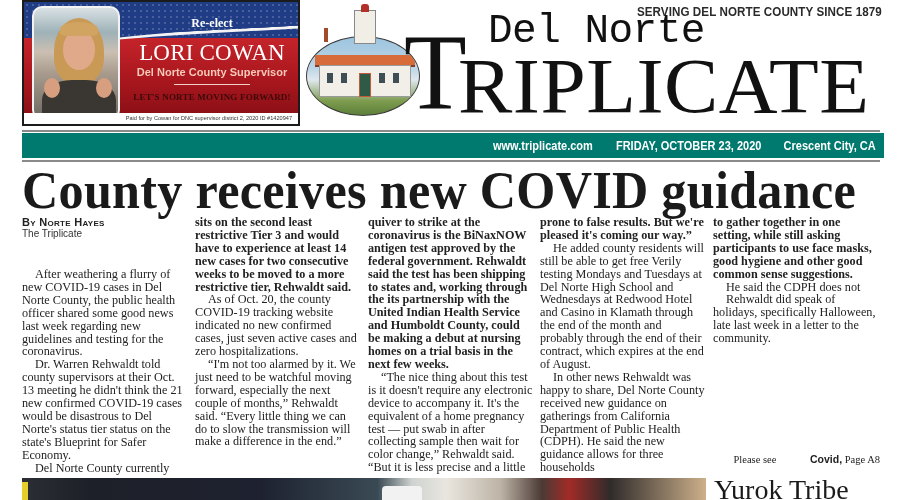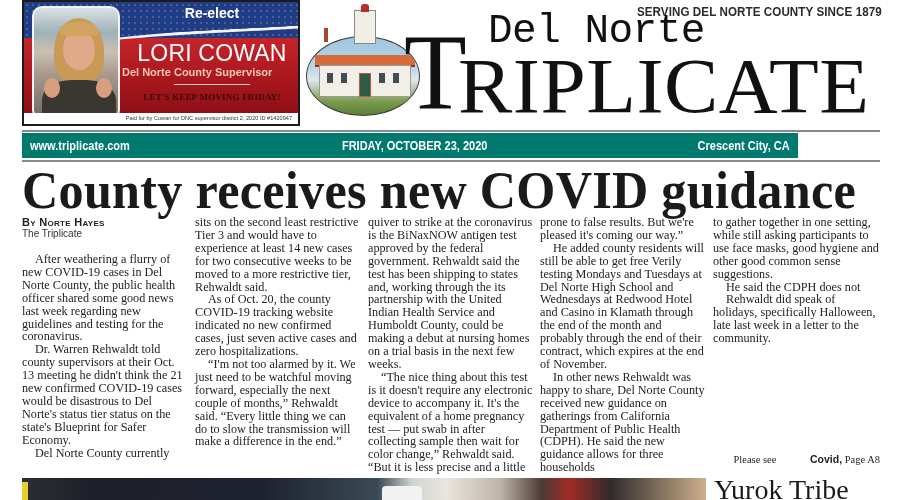--- a/index.html
+++ b/index.html
@@ -50,29 +50,29 @@
   }
   .ad-photo .body {
     position: absolute; left: 8px; top: 72px; width: 74px; height: 50px;
     background: #3a3733; border-radius: 40% 40% 0 0;
   }
   .ad-photo .shoulder-l, .ad-photo .shoulder-r {
     position: absolute; top: 70px; width: 16px; height: 20px; background: #d79f80; border-radius: 50%;
   }
   .ad-photo .shoulder-l { left: 10px; } .ad-photo .shoulder-r { left: 62px; }
   .ad-reelect {
-    position: absolute; left: 100px; top: 3px; width: 176px; text-align: center;
-    font-family: Liberation Sans, sans-serif; font-weight: bold; font-size: 14px; color: #ffffff;
+    position: absolute; left: 100px; top: 14px; width: 176px; text-align: center;
+    font-family: Liberation Serif, serif; font-weight: bold; font-size: 12px; color: #ffffff;
   }
   .ad-name {
     position: absolute; left: 98px; top: 38px; width: 180px; text-align: center;
-    font-family: Liberation Sans, sans-serif; font-size: 23px; color: #ffffff; letter-spacing: 0.2px;
+    font-family: Liberation Serif, serif; font-size: 23px; color: #ffffff; letter-spacing: 0.2px;
   }
   .ad-role {
-    position: absolute; left: 98px; top: 64px; width: 180px; 
+    position: absolute; left: 98px; top: 64px; width: 180px; text-align: center;
     font-family: "Liberation Sans", sans-serif; font-weight: bold; font-size: 11px; color: #f7c9b9;
   }
   .ad-divider {
     position: absolute; left: 150px; top: 82px; width: 76px; height: 1px; background: #f1d0c5;
   }
   .ad-slogan {
     position: absolute; left: 98px; top: 90px; width: 180px; text-align: center;
     font-family: "Liberation Serif", serif; font-weight: bold; font-size: 9px; color: #3a0a0a; letter-spacing: 0.2px;
   }
 
@@ -108,49 +108,49 @@
   }
   .tm-triplicate .big-t { font-size: 108px; vertical-align: top; display: inline-block; transform: scaleX(0.95); transform-origin: left; }
   .tm-triplicate .rest {
     font-size: 79px; display: inline-block; position: relative; top: 28px; left: -12px;
     letter-spacing: 0.5px; transform: scaleX(1.03); transform-origin: left;
   }
 
   
   .rule { position: absolute; left: 22px; width: 858px; height: 1.5px; background: #8a8a8a; }
   .band {
-    position: absolute; left: 22px; top: 133px; width: 776px; height: 25px;
+    position: absolute; left: 22px; top: 133px; width: 862px; height: 25px;
     background: #00796f; color: #ffffff;
     font-family: "Liberation Sans", sans-serif; font-weight: bold; font-size: 12.5px;
-    display: flex; align-items: center; justify-content: space-between; padding: 0 8px;
+    display: flex; align-items: center; justify-content: flex-end; padding: 0 8px;
   }
   .band span { display: inline-block; transform: scaleX(0.88); }
   .band .left { transform-origin: left center; }
   .band .right { transform-origin: right center; }
 
   
   .headline {
     position: absolute; left: 22px; top: 161px; width: 860px; white-space: nowrap;
     font-family: "Liberation Serif", serif; font-weight: bold; font-size: 52px; color: #1a1a1a;
     letter-spacing: 0.3px; transform: scaleX(0.965); transform-origin: left;
   }
 
   
   .col {
     position: absolute; top: 216px; width: 166px;
     font-family: "Liberation Serif", serif; font-size: 12.2px; line-height: 12.9px; color: #222;
   }
   .col p { text-indent: 13px; }
-  .col p.cont { text-indent: 0; }
+  .col p.cont { text-indent: 0; font-weight: bold; }
   .byline {
     font-family: "Liberation Sans", sans-serif; font-weight: bold; font-size: 11px; color: #222;
     font-variant: small-caps; letter-spacing: 0.3px; line-height: 12px;
   }
   .byline-org {
-    font-family: "Liberation Sans", sans-serif; font-size: 10px; color: #333; margin-bottom: 13px; line-height: 12px;
+    font-family: "Liberation Sans", sans-serif; font-size: 10px; color: #333; margin-bottom: 28px; line-height: 12px;
   }
   .jump {
     position: absolute; right: 20px; top: 453px;
     font-family: "Liberation Serif", serif; font-size: 10.5px; color: #222;
   }
   .jump b { font-family: "Liberation Sans", sans-serif; font-weight: bold; margin-left: 31px; }
 
   
   .photo-strip {
     position: absolute; left: 22px; top: 478px; width: 684px; height: 22px; overflow: hidden;
@@ -175,21 +175,21 @@
       <div class="body"></div>
     <div class="shoulder-l"></div>
       <div class="shoulder-r"></div>
     <div class="face"></div>
       <div class="bangs"></div>
   </div>
   <div class="ad-reelect">Re-elect</div>
   <div class="ad-name">LORI COWAN</div>
   <div class="ad-role">Del Norte County Supervisor</div>
   <div class="ad-divider"></div>
-  <div class="ad-slogan">LET'S KEEP MOVING FRIDAY!</div>
+  <div class="ad-slogan">LET'S NORTE MOVING FORWARD!</div>
   <div class="ad-foot">Paid for by Cowan for DNC supervisor district 2, 2020 ID #1420947</div>
 </div>
 
 <div class="tagline">SERVING DEL NORTE COUNTY SINCE 1879</div>
 
 <div class="lh-chimney"></div>
 <div class="lighthouse">
   <div class="lh-roof"></div>
   <div class="lh-wall"></div>
   <div class="lh-win" style="left:20px"></div>
@@ -230,21 +230,21 @@
   <p>“I'm not too alarmed by it. We just need to be watchful moving forward, especially the next couple of months,” Rehwaldt said. “Every little thing we can do to slow the transmission will make a difference in the end.”</p>
 </div>
 
 <div class="col" style="left:368px">
   <p class="cont">quiver to strike at the coronavirus is the BiNaxNOW antigen test approved by the federal government. Rehwaldt said the test has been shipping to states and, working through the its partnership with the United Indian Health Service and Humboldt County, could be making a debut at nursing homes on a trial basis in the next few weeks.</p>
   <p>“The nice thing about this test is it doesn't require any electronic device to accompany it. It's the equivalent of a home pregnancy test — put swab in after collecting sample then wait for color change,” Rehwaldt said. “But it is less precise and a little</p>
 </div>
 
 <div class="col" style="left:540px">
   <p class="cont">prone to false results. But we're pleased it's coming our way.”</p>
-  <p>He added county residents will still be able to get free Verily testing Mondays and Tuesdays at Del Norte High School and Wednesdays at Redwood Hotel and Casino in Klamath through the end of the month and probably through the end of their contract, which expires at the end of November.</p>
+  <p>He added county residents will still be able to get free Verily testing Mondays and Tuesdays at Del Norte High School and Wednesdays at Redwood Hotel and Casino in Klamath through the end of the month and probably through the end of their contract, which expires at the end of August.</p>
   <p>In other news Rehwaldt was happy to share, Del Norte County received new guidance on gatherings from California Department of Public Health (CDPH). He said the new guidance allows for three households</p>
 </div>
 
 <div class="col" style="left:713px">
   <p class="cont">to gather together in one setting, while still asking participants to use face masks, good hygiene and other good common sense suggestions.</p>
   <p>He said the CDPH does not</p>
   <p>Rehwaldt did speak of holidays, specifically Halloween, late last week in a letter to the community.</p>
 </div>
 
 <div class="jump">

